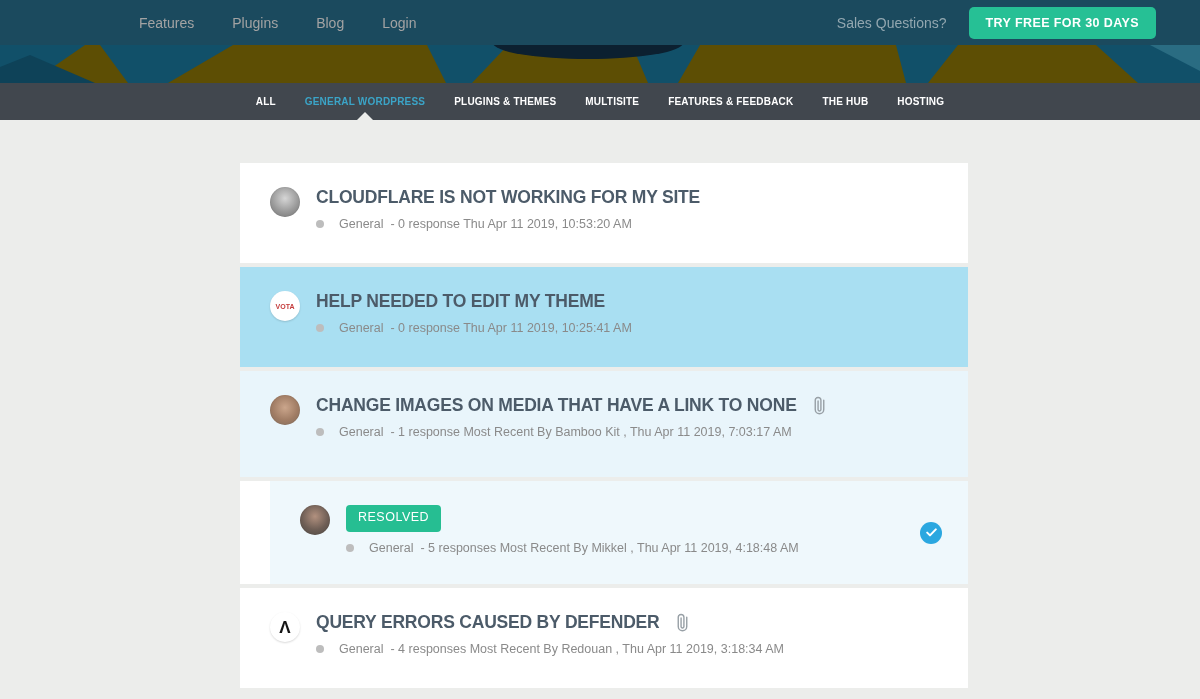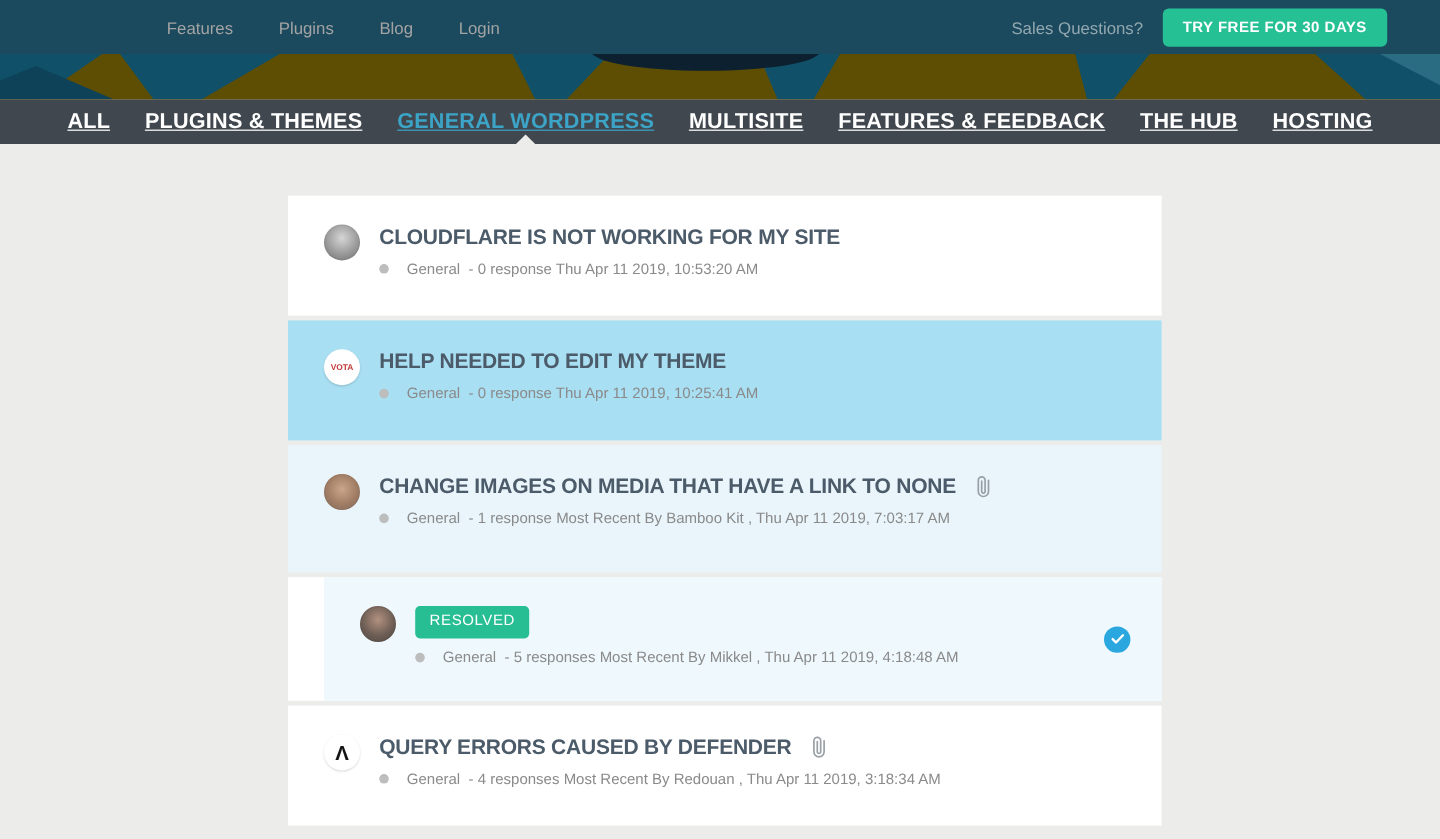--- a/index.html
+++ b/index.html
@@ -6,33 +6,33 @@
   html,body { width:1200px; height:699px; overflow:hidden;
     font-family:"Liberation Sans", sans-serif; background:#ECEDEB; }
 
   
   .topnav { height:45px; background:#1B4A5E; display:flex; align-items:center; padding:0 44px 0 97px; }
   .brand { display:flex; align-items:center; gap:9px; cursor:pointer; }
   .brand svg { display:block; }
   .brand-name { color:#FFFFFF; font-size:21px; font-weight:600; letter-spacing:.2px; }
   .topnav-links { display:flex; gap:38px; margin-left:42px; }
   .topnav-links a { color:#a3a3a3; font-size:14px; text-decoration:none; cursor:pointer; }
-  .topnav-right { margin-left:auto; display:flex; align-items:center; gap:16px; }
+  .topnav-right { margin-left:auto; display:flex; align-items:center; gap:22px; }
   .sales-q { color:#93A7B0; font-size:14px; }
   .cta-btn { background:#26C095; color:#fff; border:none; border-radius:5px; padding:9px 17px;
     font-family:"Liberation Sans",sans-serif; font-size:12.5px; font-weight:bold; letter-spacing:.4px; cursor:pointer; }
 
   
   .banner { position:relative; height:38px; background:#5D4E04; overflow:hidden; }
   .banner svg { position:absolute; left:0; top:0; }
 
   
   .tabbar { height:37px; background:#41474E; display:flex; align-items:center; justify-content:center; gap:29px; position:relative; }
-  .tab { color:#FFFFFF; font-size:18px; font-weight:bold; letter-spacing:.2px; cursor:pointer;
-    height:37px; line-height:37px; position:relative; white-space:nowrap;text-decoration:underline; }
+  .tab { color:#FFFFFF; font-size:10px; font-weight:bold; letter-spacing:.2px; cursor:pointer;
+    height:37px; line-height:37px; position:relative; white-space:nowrap; }
   .tab.active { color:#3BA4C7; }
   .tab.active::after { content:""; position:absolute; left:50%; bottom:0; transform:translateX(-50%);
     border-left:8px solid transparent; border-right:8px solid transparent; border-bottom:8px solid #ECEDEB; }
 
   
   .content { padding:23px 0 0 240px; }
   .searchbox { position:relative; width:427px; height:39px; margin-left:8px; background:#fff;
     border:1px solid #E2E2E0; border-radius:4px; box-shadow:0 1px 2px rgba(0,0,0,.05); }
   .searchbox input { width:100%; height:100%; border:none; outline:none; background:transparent;
     padding:0 44px 0 20px; font-family:"Liberation Sans",sans-serif; font-size:14.5px; color:#444; }
@@ -99,22 +99,22 @@
     <polygon points="896,0 958,0 928,38 906,38" fill="#115069"></polygon>
     <polygon points="1096,0 1200,0 1200,38 1138,38" fill="#115069"></polygon>
     <polygon points="1150,0 1200,0 1200,26" fill="#2A6C82"></polygon>
     <polygon points="30,10 95,38 0,38 0,22" fill="#0E4258"></polygon>
     <ellipse cx="588" cy="-2" rx="95" ry="16" fill="#0C2030"></ellipse>
   </svg>
 </div>
 
 <nav class="tabbar">
   <span class="tab">ALL</span>
+  <span class="tab active">GENERAL WORDPRESS</span>
   <span class="tab">PLUGINS &amp; THEMES</span>
-  <span class="tab active">GENERAL WORDPRESS</span>
   <span class="tab">MULTISITE</span>
   <span class="tab">FEATURES &amp; FEEDBACK</span>
   <span class="tab">THE HUB</span>
   <span class="tab">HOSTING</span>
 </nav>
 
 <main class="content">
 
 
   <div class="topic-list">

